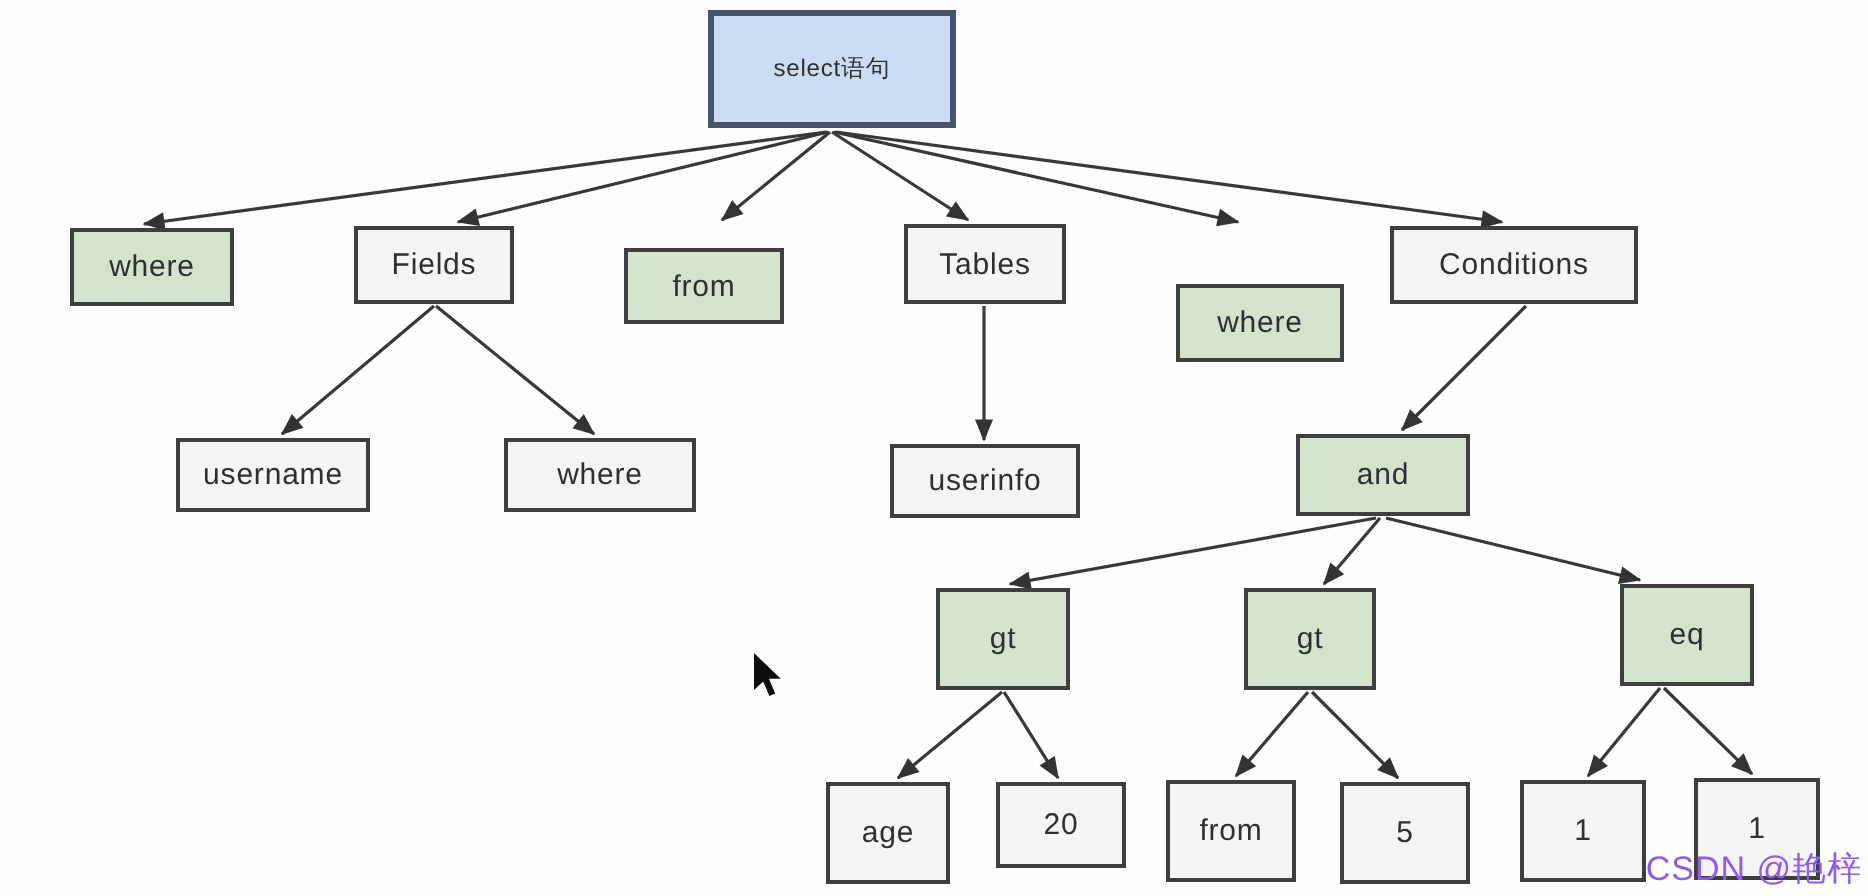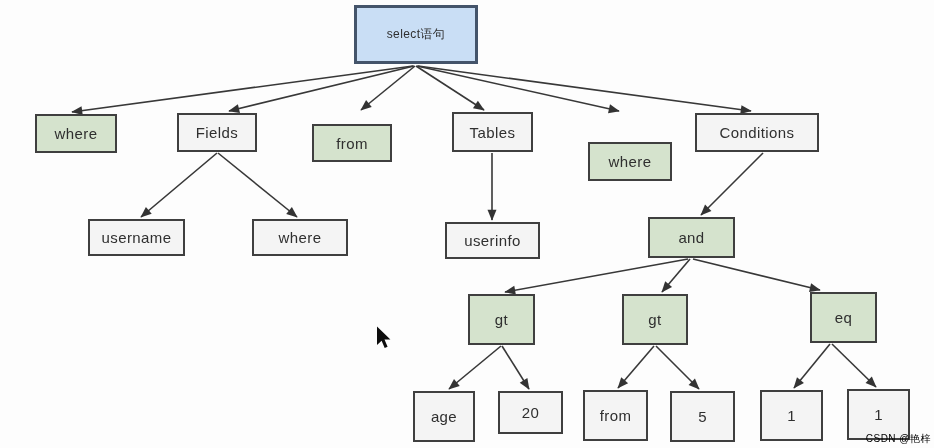--- a/index.html
+++ b/index.html
@@ -17,21 +17,21 @@
   }
   .node.keyword{background:var(--keyword-fill,#d5e3cd);}
   .node.root{
     background:var(--root-fill,#c9def5);
     border:3px solid var(--root-border,#44546a);
     font-size:12px;
   }
   .cursor{position:absolute;width:18px;height:26px;pointer-events:none;}
   .watermark{
     position:absolute;right:3px;bottom:2px;
-    color:#000000;font-size:10px;letter-spacing:.5px;margin-left:21px;
+    color:#8b5cf6;font-size:17px;letter-spacing:.5px;margin-left:21px;
   }
 </style>
 </head>
 <body>
 
 <div class="stage" style="--root-fill: #c9def5; --root-border: #44546a; --keyword-fill: #d5e3cd; --plain-fill: #f4f4f4; --node-border: #3f3f3f;">
   <svg class="edges" id="edges-svg" viewBox="0 0 934 448" xmlns="http://www.w3.org/2000/svg">
     <defs>
       <marker id="arrow" viewBox="0 0 10 10" refX="9.3" refY="5" markerWidth="13" markerHeight="11" markerUnits="userSpaceOnUse" orient="auto">
         <path d="M0,0.9 L10,5 L0,9.1 Z" fill="#333333"></path>

